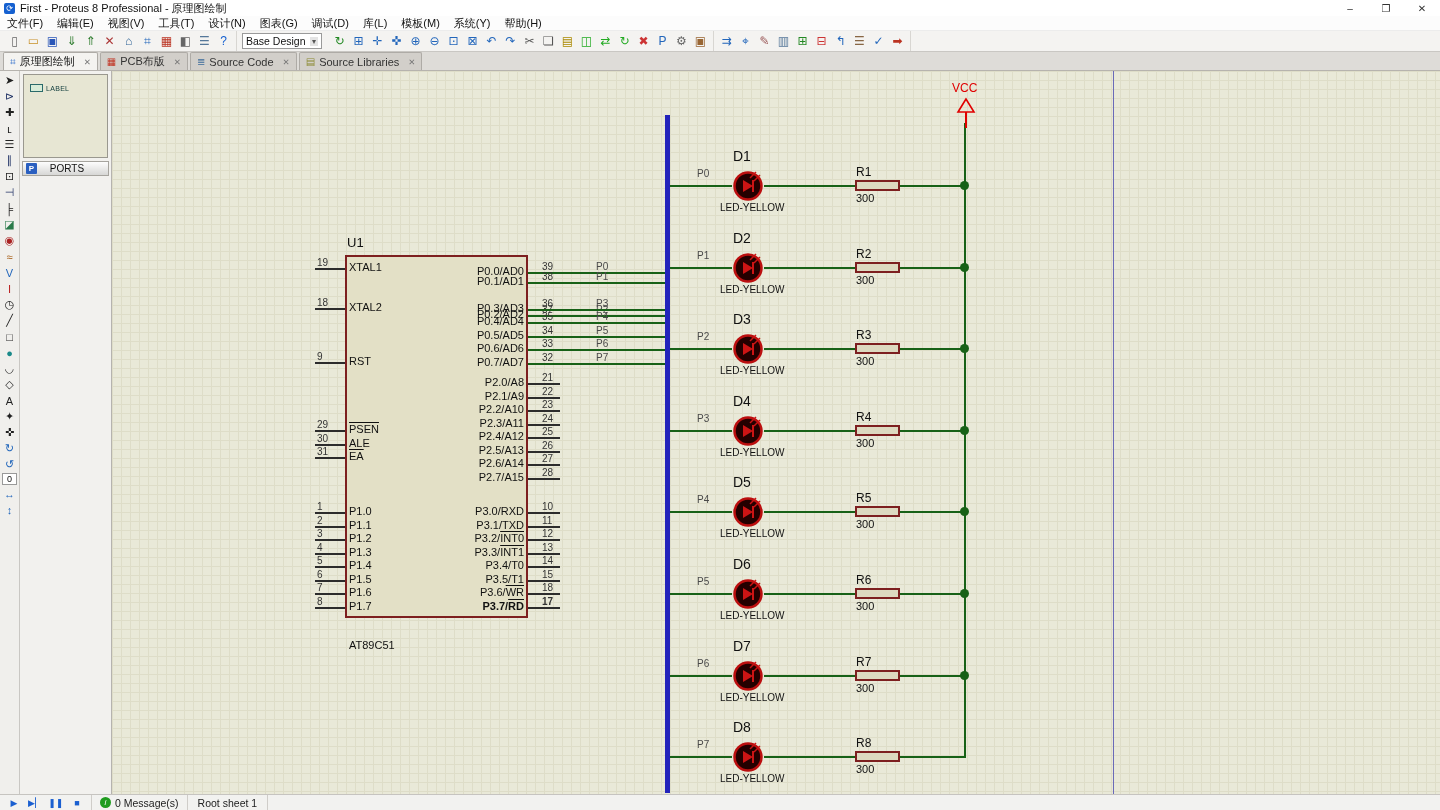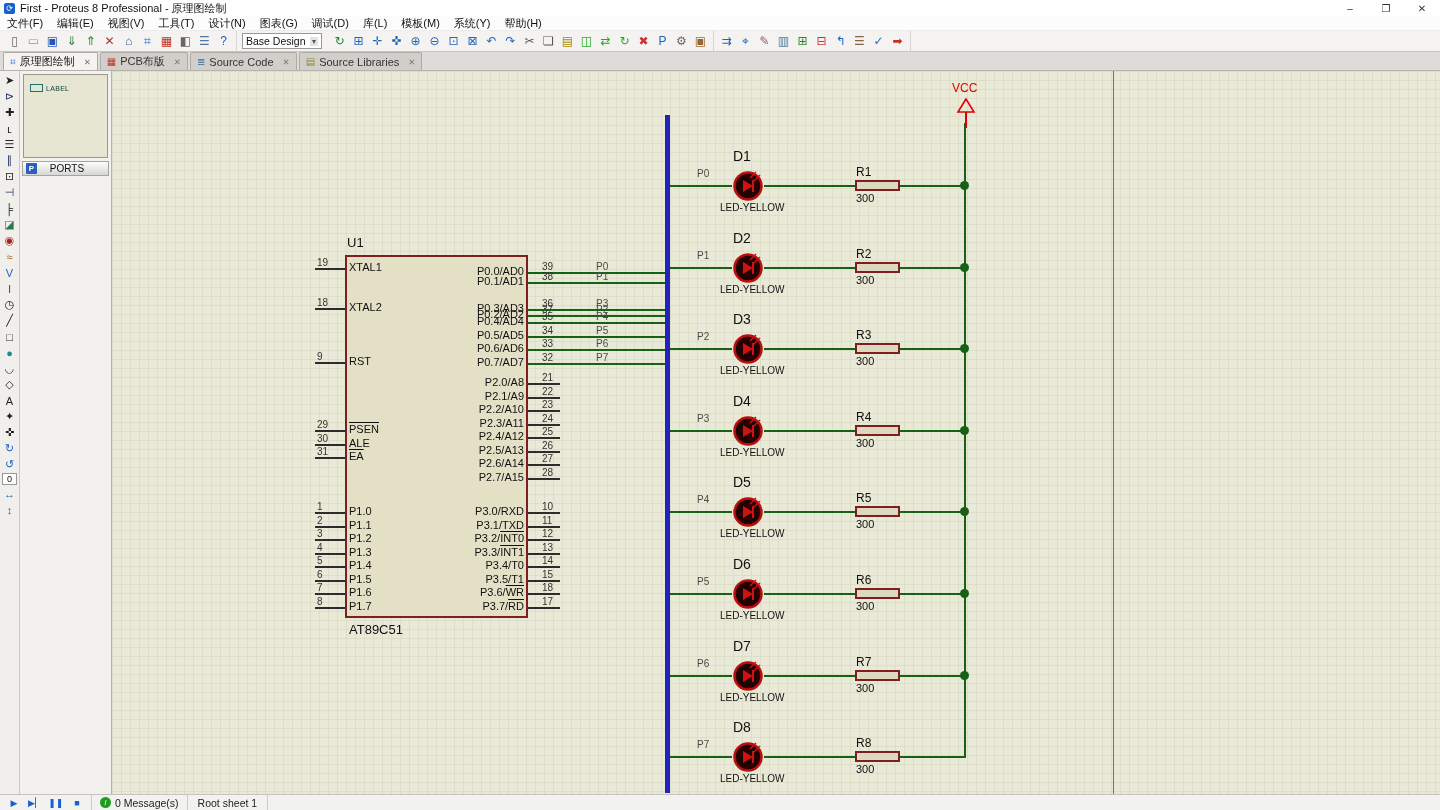--- a/index.html
+++ b/index.html
@@ -43,21 +43,21 @@
   .plist .pitem:first-of-type{background:#2e63c4;color:#fff}
   
   .canvas{flex:1;position:relative;overflow:hidden;background-color:#e9e9d8;
     background-image:linear-gradient(#deddc8 1px,transparent 1px),linear-gradient(90deg,#deddc8 1px,transparent 1px);
     background-size:9px 9px}
   .sheetline{position:absolute;left:1001px;top:0;width:1px;height:723px;background:#6a6ab8}
   .bus{position:absolute;left:553px;top:44px;width:5px;height:678px;background:#2323bb}
   .gvline{position:absolute;left:852px;top:52px;width:2px;height:634px;background:#176117}
   .chip{position:absolute;left:233px;top:184px;width:183px;height:363px;background:#e3e0c6;border:2px solid #7d1f1f}
   .chip-ref{position:absolute;left:235px;top:164px;font-size:13px;color:#111}
-  .chip-val{position:absolute;left:237px;top:551px;font-size:13px;color:#111}
+  .chip-val{position:absolute;left:237px;top:568px;font-size:11px;color:#111}
   .grp{position:absolute}
   #grp-ctrl{left:203px;top:0}
   #grp-p1{left:203px;top:430px}
   #grp-p0{left:416px;top:186px}
   #grp-p2{left:416px;top:301px}
   #grp-p3{left:416px;top:430px}
   .pin-row{position:absolute;left:0;width:170px;height:14px}
   #grp-ctrl .pin-row:nth-of-type(1){top:186px}
   #grp-ctrl .pin-row:nth-of-type(2){top:226px}
   #grp-ctrl .pin-row:nth-of-type(3){top:280px}
@@ -741,21 +741,21 @@
           <span class="num">15</span>
           <span class="stub"></span>
         </div>
 
         <div class="pin-row right" style="top: 81px;">
           <span class="rname"><span>P3.6/</span><span class="ov">WR</span></span>
           <span class="num">18</span>
           <span class="stub"></span>
         </div>
 
-        <div class="pin-row right" style="top: 94.5px;">
+        <div class="pin-row right" style="top: 94.5px; font-weight: bold;">
           <span class="rname"><span>P3.7/</span><span class="ov">RD</span></span>
           <span class="num">17</span>
           <span class="stub"></span>
         </div>
 
     </div>
 
     <div class="bus"></div>
 
     <div class="gvline"></div>

